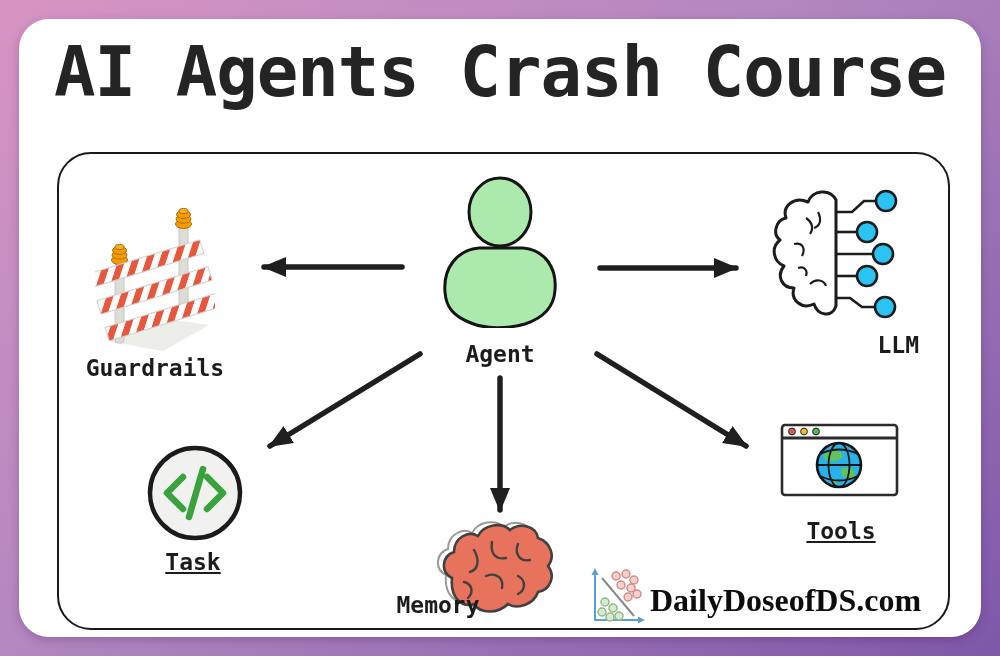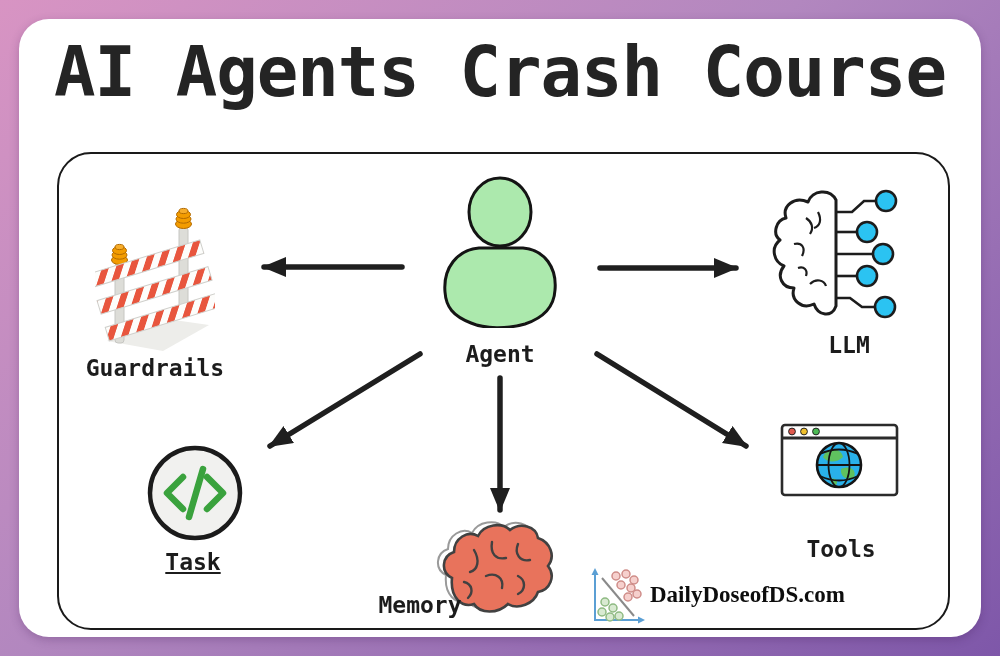--- a/index.html
+++ b/index.html
@@ -50,21 +50,21 @@
     white-space: nowrap;
   }
 
   .arrows { position: absolute; left: 0; top: 0; pointer-events: none; }
 
   .brand-text {
     position: absolute;
     left: 650px; top: 582px;
     font-family: "Liberation Serif", serif;
     font-weight: 700;
-    font-size: 23px;
+    font-size: 32px;
     color: #0d0d0d;
     white-space: nowrap;
   }
 </style>
 </head>
 <body>
 
 <div id="app">
 
   <div class="card"></div>
@@ -144,21 +144,21 @@
       <path d="M64,112 L78,112 L90,121 L102,121"></path>
     </g>
     <g fill="#2bc3f2" stroke="#1c1c1c" stroke-width="2.6">
       <circle cx="114" cy="15" r="10"></circle>
       <circle cx="95" cy="46" r="10"></circle>
       <circle cx="111" cy="68" r="10"></circle>
       <circle cx="95" cy="90" r="10"></circle>
       <circle cx="113" cy="121" r="10"></circle>
     </g>
   </svg>
-  <div class="node-label" style="left:779px; top:332px; width:140px;">LLM</div>
+  <div class="node-label" style="left:779px; top:332px; width:140px;text-align:right;">LLM</div>
 
   <svg class="abs" style="left:145px; top:443px;" width="100" height="100" viewBox="0 0 100 100">
     <circle cx="50" cy="50" r="45" fill="#f1f1ef" stroke="#1b1b1b" stroke-width="4.5"></circle>
     <g fill="none" stroke="#3aa23d" stroke-width="6.5" stroke-linecap="round" stroke-linejoin="round">
       <polyline points="38,34 22,50 38,66"></polyline>
       <line x1="58" y1="26" x2="44" y2="74"></line>
       <polyline points="62,34 78,50 62,66"></polyline>
     </g>
   </svg>
   <div class="node-label" style="left:133px; top:549px; width:120px;text-decoration:underline;">Task</div>
@@ -174,21 +174,21 @@
     <use href="#memBrain" fill="#e8735c" stroke="#414141" stroke-width="2.6"></use>
     <g fill="none" stroke="#414141" stroke-width="2.4" stroke-linecap="round">
       <path d="M42,32 C48,42 46,52 38,54"></path>
       <path d="M60,24 C58,36 64,42 74,40"></path>
       <path d="M86,26 C82,36 88,44 98,42"></path>
       <path d="M54,58 C64,54 72,60 70,70"></path>
       <path d="M86,58 C94,62 94,72 86,76"></path>
       <path d="M32,64 C40,66 42,74 36,80"></path>
     </g>
   </svg>
-  <div class="node-label" style="left:360px; top:592px; width:120px;">Memory</div>
+  <div class="node-label" style="left:378px; top:592px; width:120px;">Memory</div>
 
   <svg class="abs" style="left:779px; top:417px;" width="122" height="84" viewBox="0 0 122 84">
     <rect x="3" y="8" width="115" height="70" rx="3" fill="#ffffff" stroke="#2b2b2b" stroke-width="2.6"></rect>
     <line x1="3" y1="21" x2="118" y2="21" stroke="#2b2b2b" stroke-width="3"></line>
     <circle cx="13" cy="14.5" r="3.4" fill="#e05a4e" stroke="#222" stroke-width="1"></circle>
     <circle cx="25" cy="14.5" r="3.4" fill="#f0c02c" stroke="#222" stroke-width="1"></circle>
     <circle cx="37" cy="14.5" r="3.4" fill="#4cba54" stroke="#222" stroke-width="1"></circle>
     <g>
       <circle cx="60" cy="48" r="22" fill="#29b1ea" stroke="#141414" stroke-width="2.6"></circle>
       <g fill="#5fc15f" stroke="none">
@@ -197,21 +197,21 @@
         <path d="M52,62 C56,60 60,64 57,68 C53,68 51,65 52,62 Z"></path>
       </g>
       <g fill="none" stroke="#141414" stroke-width="1.8">
         <ellipse cx="60" cy="48" rx="10.5" ry="22"></ellipse>
         <line x1="38" y1="48" x2="82" y2="48"></line>
         <path d="M41,37 Q60,28 79,37"></path>
         <path d="M41,59 Q60,68 79,59"></path>
       </g>
     </g>
   </svg>
-  <div class="node-label" style="left:781px; top:536px; width:120px;">Tools</div>
+  <div class="node-label" style="left:781px; top:518px; width:120px;text-decoration:underline;">Tools</div>
 
   <svg class="abs" style="left:588px; top:566px;" width="58" height="62" viewBox="0 0 58 62">
     <g stroke="#5b9fd4" stroke-width="2" fill="none">
       <path d="M7,8 L7,54 L52,54"></path>
     </g>
     <path d="M7,2 L3.5,9 L10.5,9 Z" fill="#5b9fd4"></path>
     <path d="M57,54 L50,50.5 L50,57.5 Z" fill="#5b9fd4"></path>
     <line x1="14" y1="12" x2="46" y2="50" stroke="#8a8a8a" stroke-width="2"></line>
     <g fill="#d9ead2" stroke="#8fba83" stroke-width="1.5">
       <circle cx="17" cy="36" r="4"></circle>

